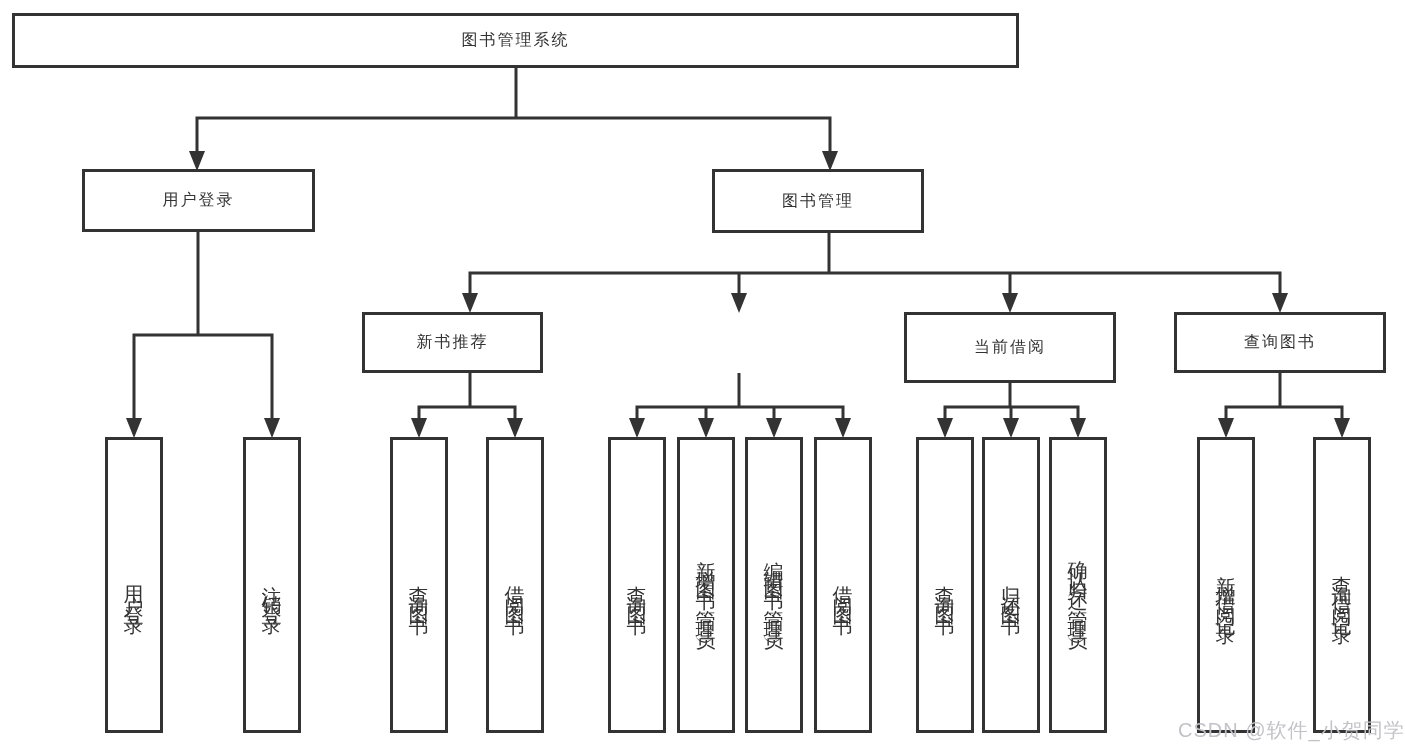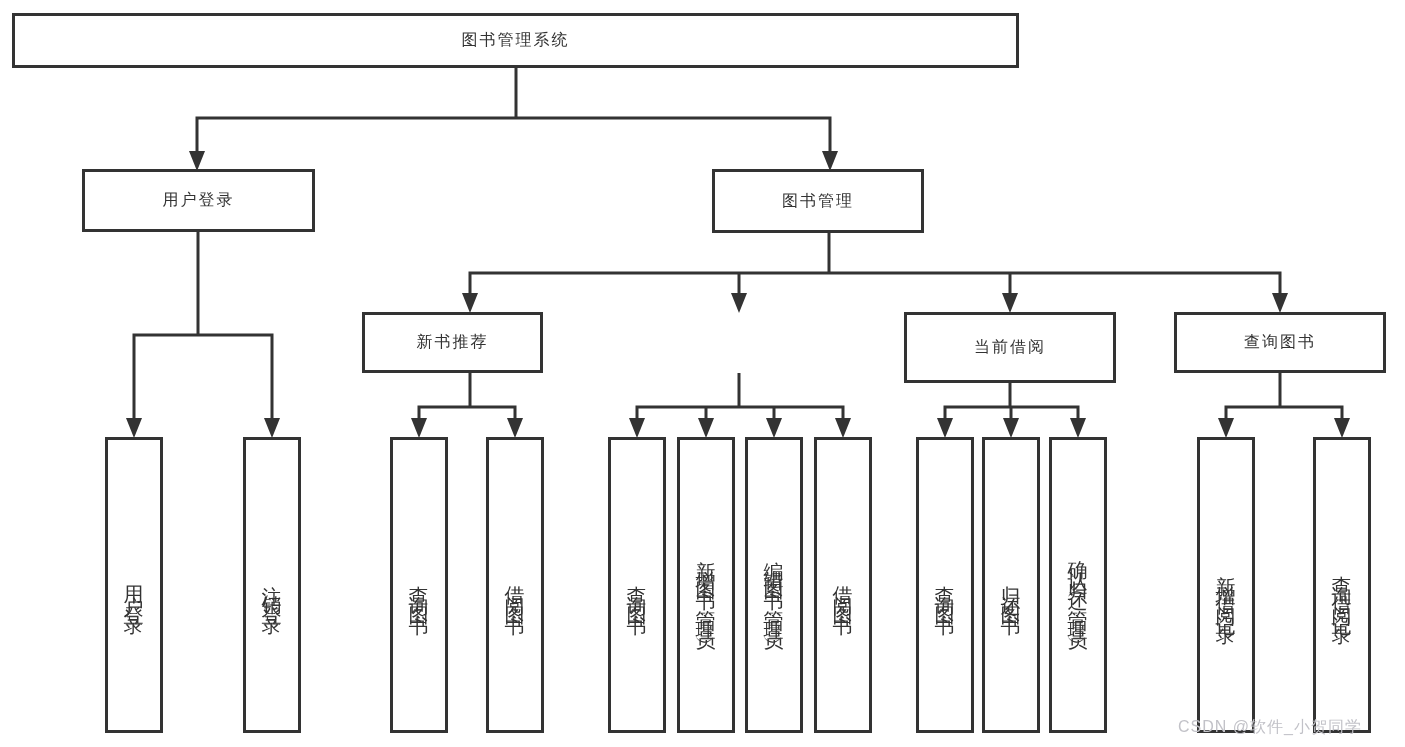--- a/index.html
+++ b/index.html
@@ -40,21 +40,21 @@
   .n-borrow-rec    {left:1174px;top:312px; width:212px;  height:61px;}
   .leaf            {top:437px; width:58px; height:296px;}
   .l1 {left:105px;}  .l2 {left:243px;}
   .l3 {left:390px;}  .l4 {left:486px;}
   .l5 {left:608px;}  .l6 {left:677px;}  .l7 {left:745px;}  .l8 {left:814px;}
   .l9 {left:916px;}  .l10{left:982px;}  .l11{left:1049px;}
   .l12{left:1197px;} .l13{left:1313px;}
   .watermark{
     position:absolute;
     left:1178px; top:717px;
-    font-size:16px;
+    font-size:20px;
     color:#c2c2c8;
     letter-spacing:1px;
     white-space:nowrap;
     z-index:4;
   }
 </style>
 </head>
 <body>
 
 <div class="canvas">

